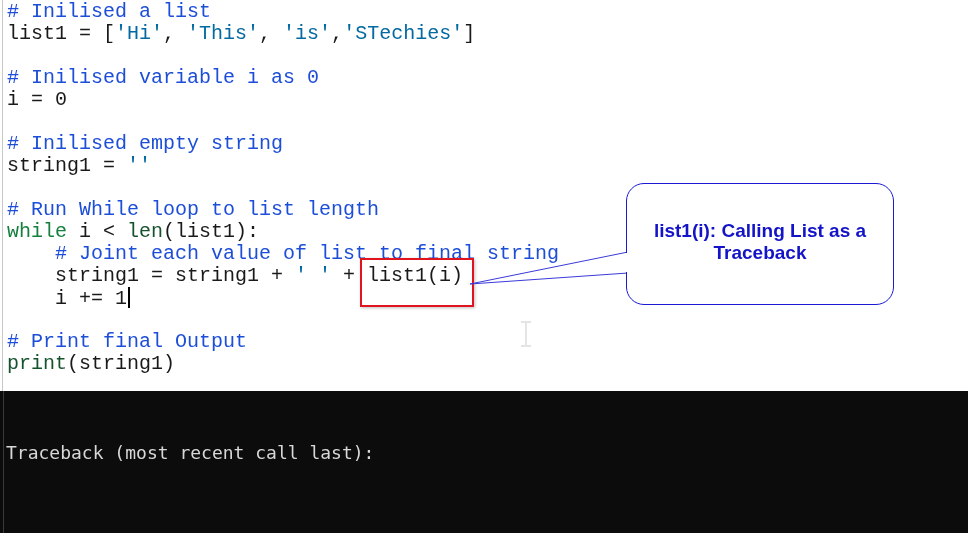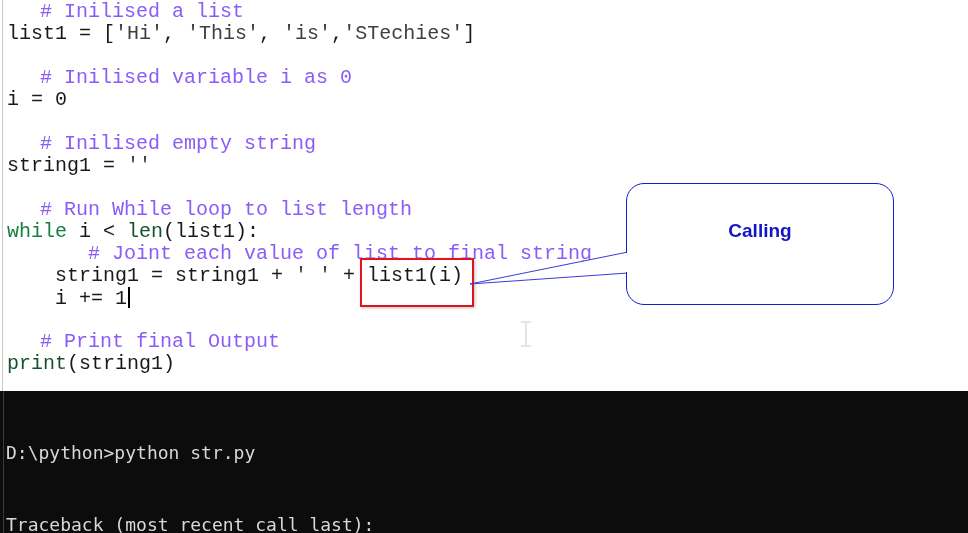--- a/index.html
+++ b/index.html
@@ -1,22 +1,22 @@
 <!DOCTYPE html>
 <html><head>
 <meta charset="utf-8">
 <style>
   html, body { margin: 0; padding: 0; }
   body { width: 968px; height: 533px; position: relative; overflow: hidden; background: #ffffff; }
   .editor { position: absolute; left: 0; top: 0; width: 968px; height: 391px; background: #ffffff; }
   .editor-border { position: absolute; left: 2px; top: 0; width: 1px; height: 391px; background: #c8c8c8; }
   .code { position: absolute; left: 7px; top: 1px; margin: 0; font-family: "Liberation Mono", monospace; font-size: 20px; line-height: 22px; color: #1a1a1a; white-space: pre; }
   .code .line { height: 22px; }
-  .cm { color: #8b5cf6; margin-left: 33px; }
-  .str { color: #404040; }
+  .cm { color: #1d4ed8; }
+  .str { color: #0369a1; }
   .kw { color: #15803d; }
   .bi { color: #14532d; }
   .caret { display: inline-block; width: 2px; height: 21px; background: #000; vertical-align: -4px; margin-left: 1px; }
   .red-box { position: absolute; left: 360px; top: 258px; width: 110px; height: 45px; border: 2px solid #e0141e; box-shadow: 1px 1px 3px rgba(0,0,0,0.25); }
   .callout { position: absolute; left: 626px; top: 183px; width: 266px; height: 120px; border: 1.5px solid #1a1ad2; border-radius: 18px; background: #fff; }
   .callout-text { position: absolute; left: 0; top: 36px; width: 266px; text-align: center; font-family: "Liberation Sans", sans-serif; font-weight: bold; font-size: 19px; line-height: 22px; color: #1313c8; }
   .pointer { position: absolute; left: 0; top: 0; }
   .ibeam { position: absolute; left: 518px; top: 321px; width: 16px; height: 26px; }
   .terminal { position: absolute; left: 0; top: 391px; width: 968px; height: 142px; background: #0c0c0c; }
   .term-border { position: absolute; left: 3px; top: 0; width: 1px; height: 142px; background: #3a3a3a; }
@@ -33,35 +33,35 @@
   <div class="red-box"></div>
 
   <svg class="pointer" width="968" height="391">
     <polygon points="470,284 628,252 628,273" fill="#ffffff" stroke="none"></polygon>
     <line x1="470" y1="284" x2="628" y2="252" stroke="#3a3ad8" stroke-width="1"></line>
     <line x1="470" y1="284" x2="628" y2="273" stroke="#3a3ad8" stroke-width="1"></line>
   </svg>
 
   <div class="callout">
     <div class="callout-text">
-      <div>Calling</div>
+      <div>list1(i): Calling List as a</div>
+      <div>Traceback</div>
     </div>
   </div>
 
   <svg class="pointer" width="968" height="391" style="pointer-events:none">
     <rect x="625" y="253" width="4" height="19" fill="#ffffff"></rect>
   </svg>
 
   <svg class="ibeam" viewBox="0 0 16 26">
     <path d="M3 1 H13 M8 1 V25 M3 25 H13" stroke="#e4e4e4" stroke-width="2" fill="none"></path>
   </svg>
 </div>
 
 <div class="terminal">
   <div class="term-border"></div>
   <div class="term-text">
-    <div class="line">D:\python&gt;python str.py</div>
     <div class="line">Traceback (most recent call last):</div>
     
     
     
   </div>
 </div>
 
 </body></html>

